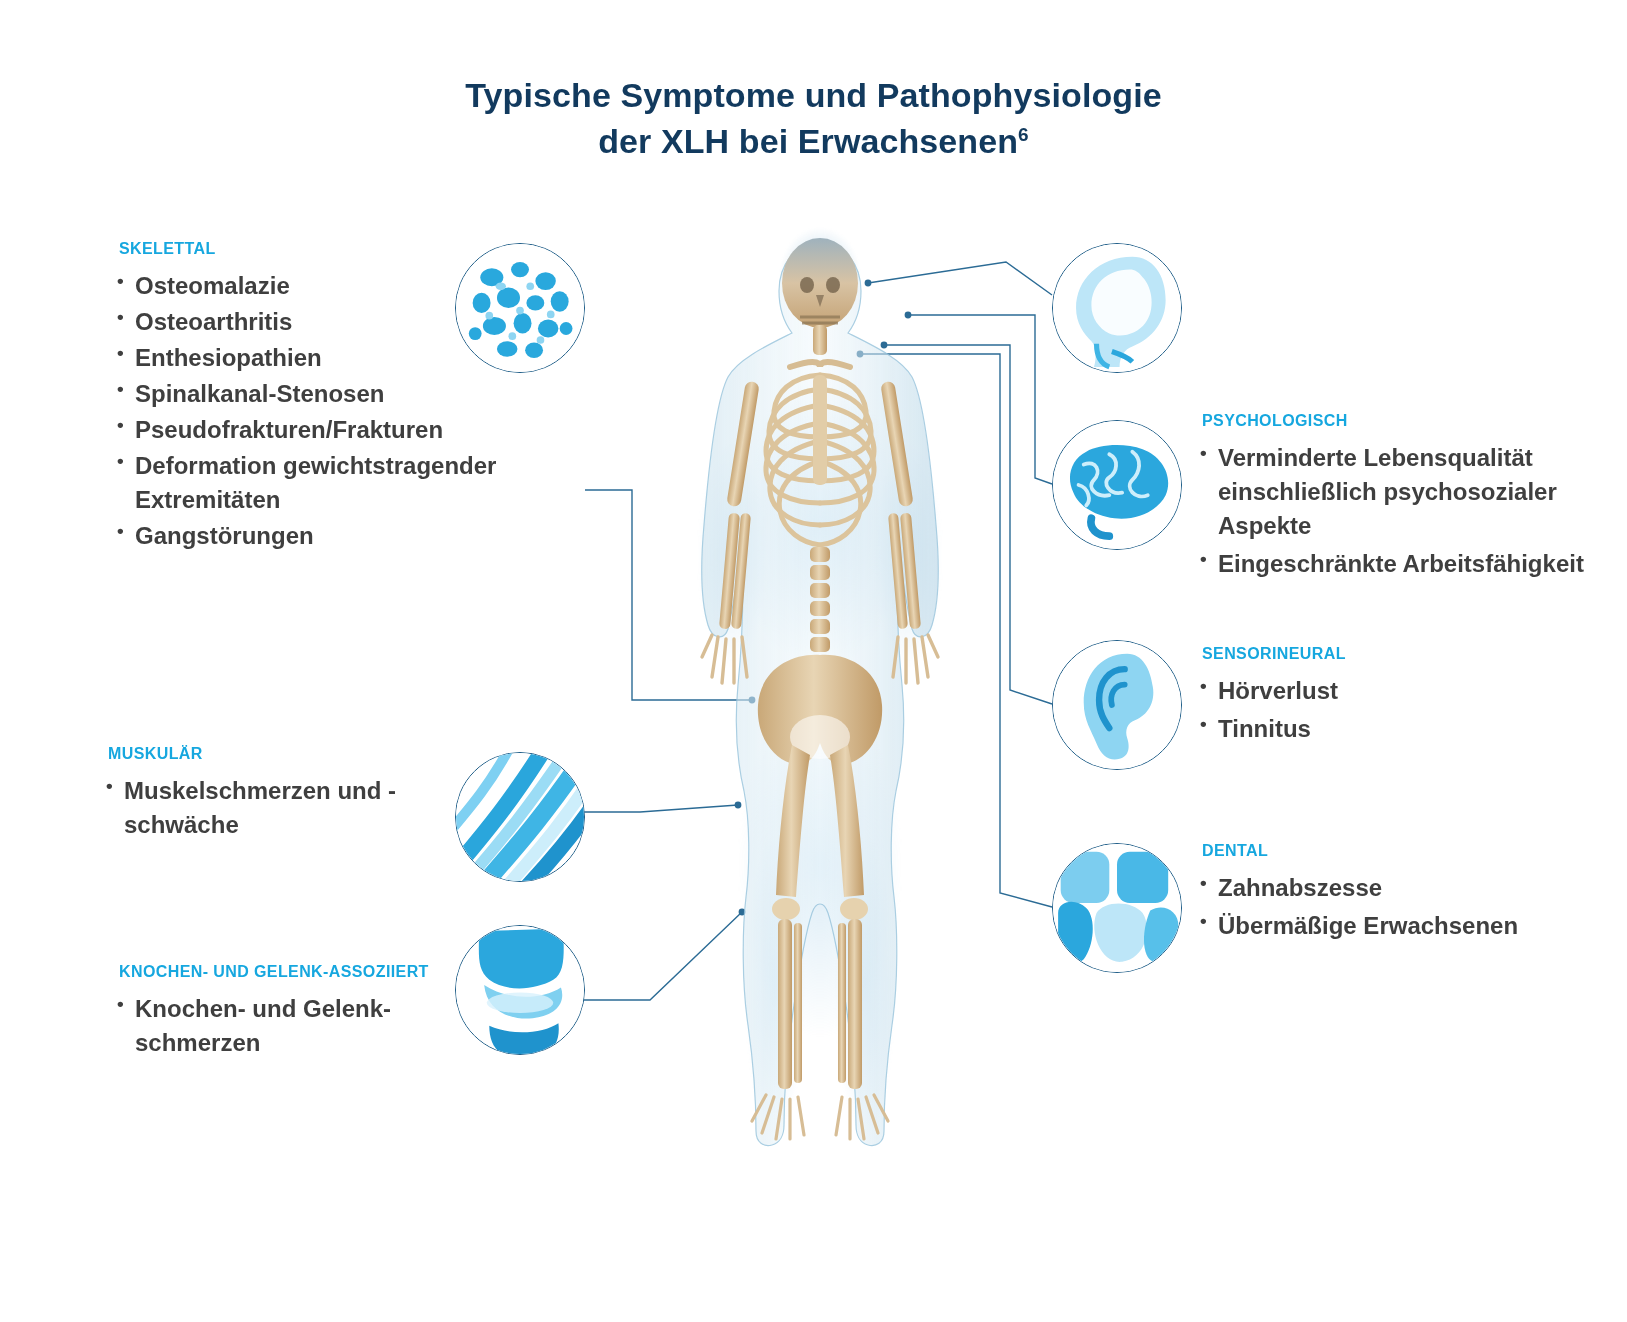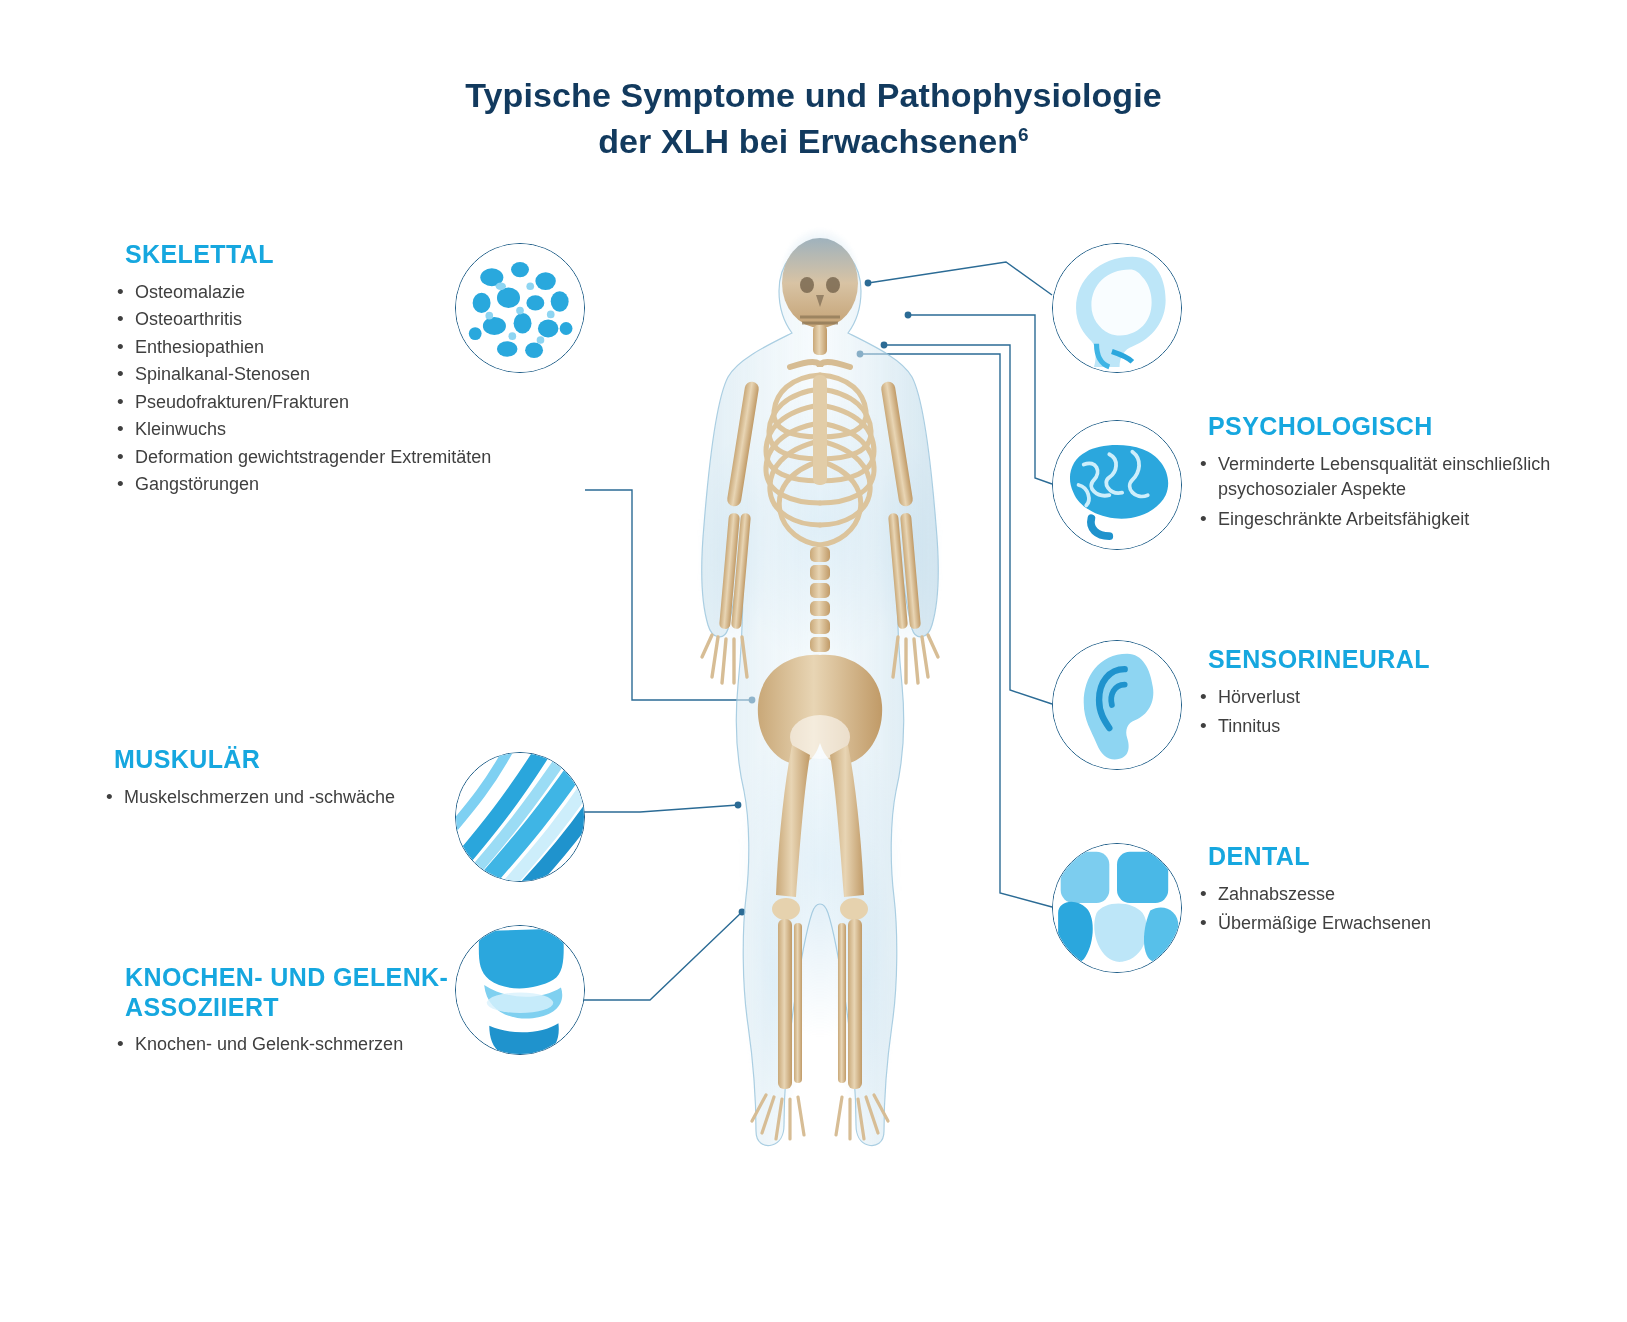--- a/index.html
+++ b/index.html
@@ -22,35 +22,36 @@
     font-weight:bold;
     color:#123a5e;
     line-height:1.34;
     letter-spacing:.1px;
   }
   .title sup{font-size:19px;vertical-align:super;}
 
   
   .block{position:absolute;}
   .block h3{
-    margin:0 0 10px 12px;
-    font-size:25px;
+    margin:0 0 10px 6px;
+    font-size:16px;
     font-weight:bold;
     color:#16a7df;
     letter-spacing:.4px;
     line-height:1.18;
   }
   .block ul{margin:0;padding:0;list-style:none;}
   .block li{
     position:relative;
     padding-left:22px;
-    font-size:18px;
+    font-size:24px;
     line-height:1.42;
     color:#3f3f3f;
     margin-bottom:2px;
+    font-weight:bold;
   }
   .block li::before{
     content:"\2022";
     position:absolute;left:4px;top:-1px;
     color:#3f3f3f;
     font-size:19px;
   }
   .block.right li{margin-bottom:4px;}
 
   #blk-skelettal{left:113px;top:240px;width:470px;}
@@ -362,21 +363,20 @@
   </div>
 
   <div class="block left" id="blk-skelettal">
     <h3>SKELETTAL</h3>
     <ul>
       <li>Osteomalazie</li>
       <li>Osteoarthritis</li>
       <li>Enthesiopathien</li>
       <li>Spinalkanal-Stenosen</li>
       <li>Pseudofrakturen/Frakturen</li>
-      <li>Kleinwuchs</li>
       <li>Deformation gewichtstragender Extremitäten</li>
       <li>Gangstörungen</li>
     </ul>
   </div>
 
   <div class="block left" id="blk-muskular">
     <h3>MUSKULÄR</h3>
     <ul>
       <li>Muskelschmerzen und -schwäche</li>
     </ul>

